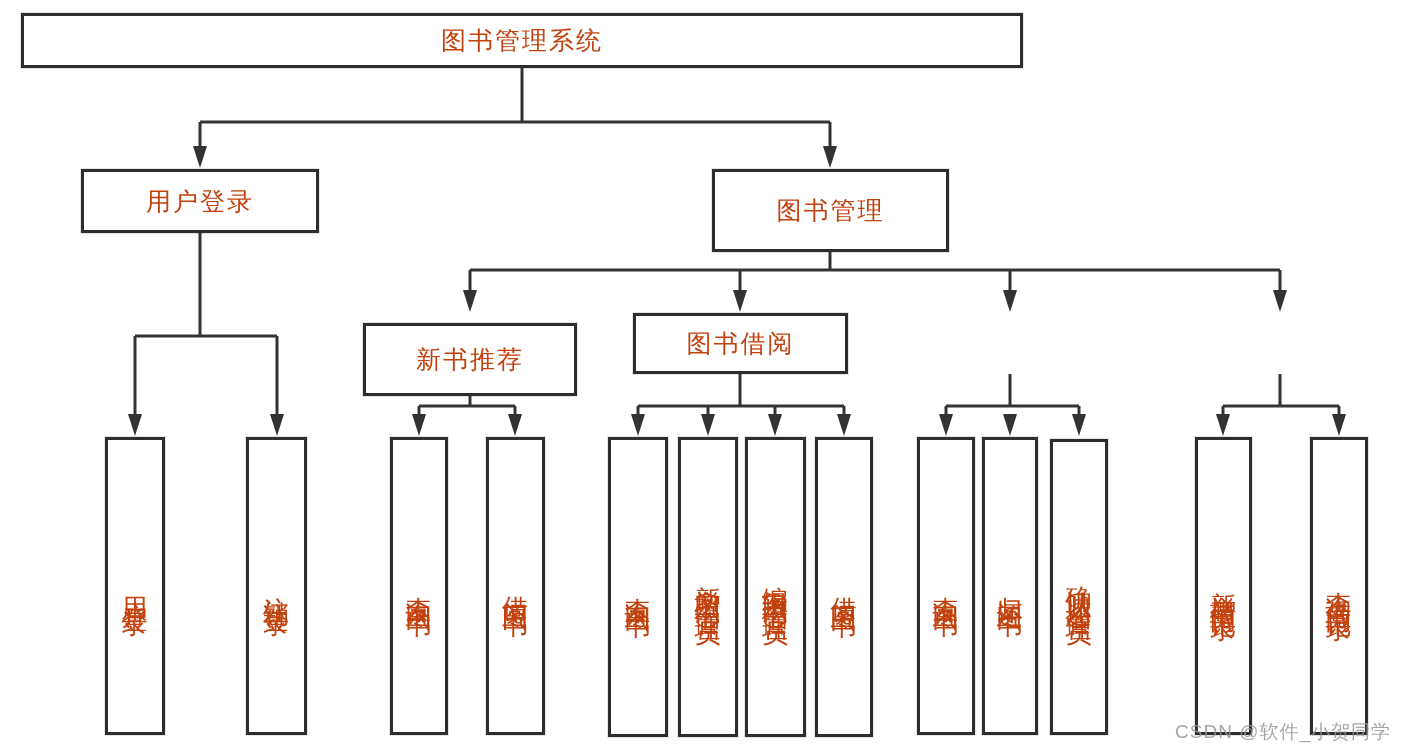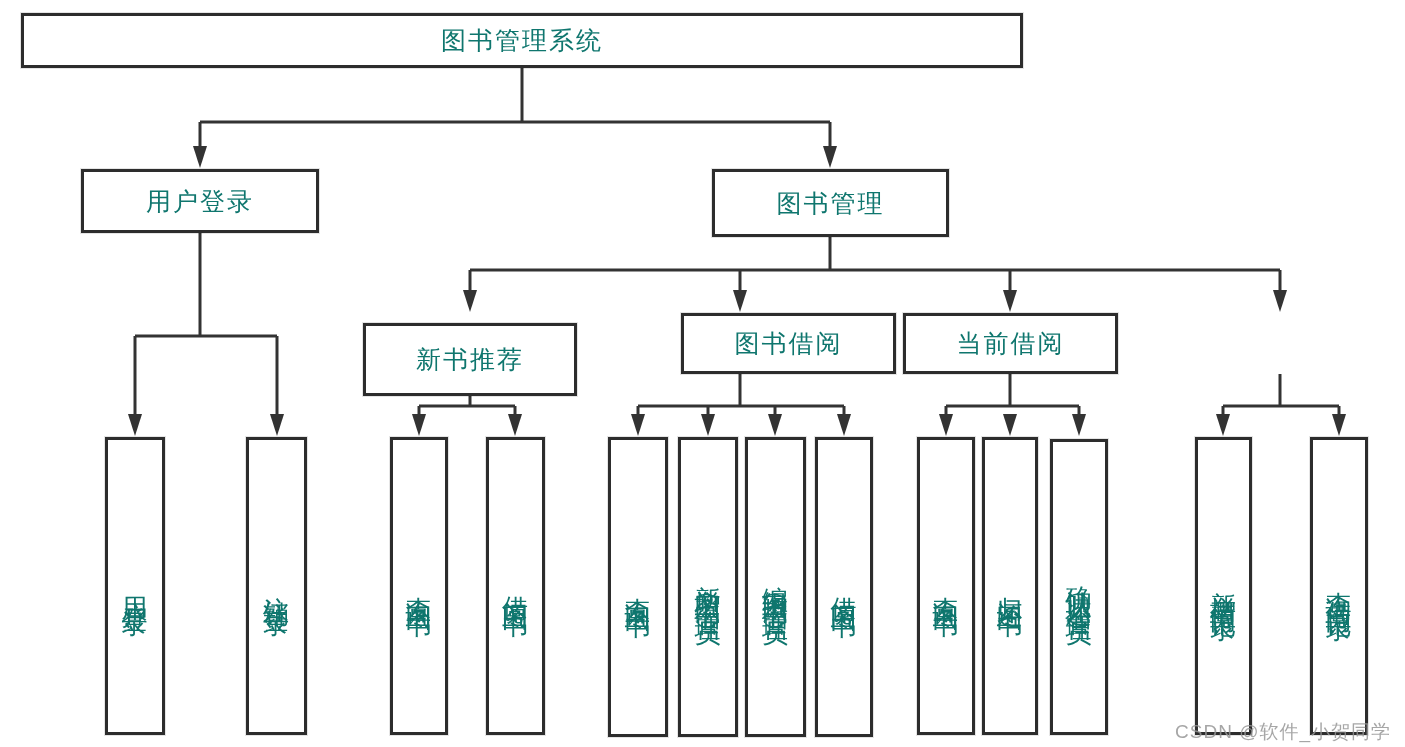--- a/index.html
+++ b/index.html
@@ -20,21 +20,21 @@
     left: 0;
     top: 0;
     width: 1405px;
     height: 747px;
   }
   .node {
     position: absolute;
     box-sizing: border-box;
     border: 3px solid #2d2d2d;
     background: #ffffff;
-    color: #0f766e;
+    color: #c2410c;
     display: flex;
     align-items: center;
     justify-content: center;
     box-shadow: 0 0 0 1px rgba(0,0,0,0.10);
   }
   .hbox {
     font-size: 25px;
     letter-spacing: 2px;
     white-space: nowrap;
   }
@@ -128,25 +128,24 @@
       <polygon points="1072,414 1086,414 1079,436"></polygon>
 
       <polygon points="1216,414 1230,414 1223,436"></polygon>
       <polygon points="1332,414 1346,414 1339,436"></polygon>
     </g>
   </svg>
 
   <div class="node hbox" style="left:21px; top:13px; width:1002px; height:55px;">图书管理系统</div>
 
   <div class="node hbox" style="left:81px; top:169px; width:238px; height:64px;">用户登录</div>
-  <div class="node hbox" style="left:712px; top:169px; width:237px; height:68px;">图书管理</div>
+  <div class="node hbox" style="left:712px; top:169px; width:237px; height:83px;">图书管理</div>
 
   <div class="node hbox" style="left:363px; top:323px; width:214px; height:73px;">新书推荐</div>
-  <div class="node hbox" style="left:633px; top:313px; width:215px; height:61px;margin-left:48px;">图书借阅</div>
-  <div class="node hbox" style="left:903px; top:313px; width:215px; height:61px;">当前借阅</div>
+  <div class="node hbox" style="left:633px; top:313px; width:215px; height:61px;">图书借阅</div>
 
   <div class="node vbox" style="left:105px; top:437px; width:60px; height:298px;">用户登录</div>
   <div class="node vbox" style="left:246px; top:437px; width:61px; height:298px;">注销登录</div>
 
   <div class="node vbox" style="left:390px; top:437px; width:58px; height:298px;">查询图书</div>
   <div class="node vbox" style="left:486px; top:437px; width:59px; height:298px;">借阅图书</div>
 
   <div class="node vbox" style="left:608px; top:437px; width:60px; height:300px;">查询图书</div>
   <div class="node vbox" style="left:678px; top:437px; width:60px; height:300px;">新增图书（管理员）</div>
   <div class="node vbox" style="left:745px; top:437px; width:61px; height:300px;">编辑图书（管理员）</div>

